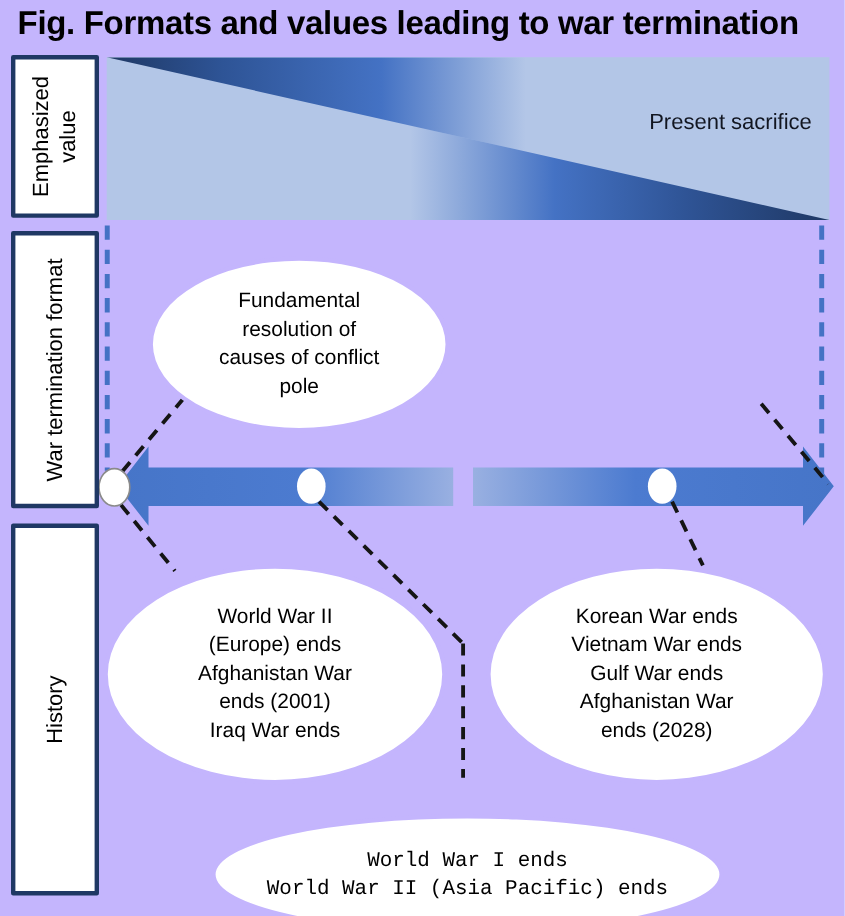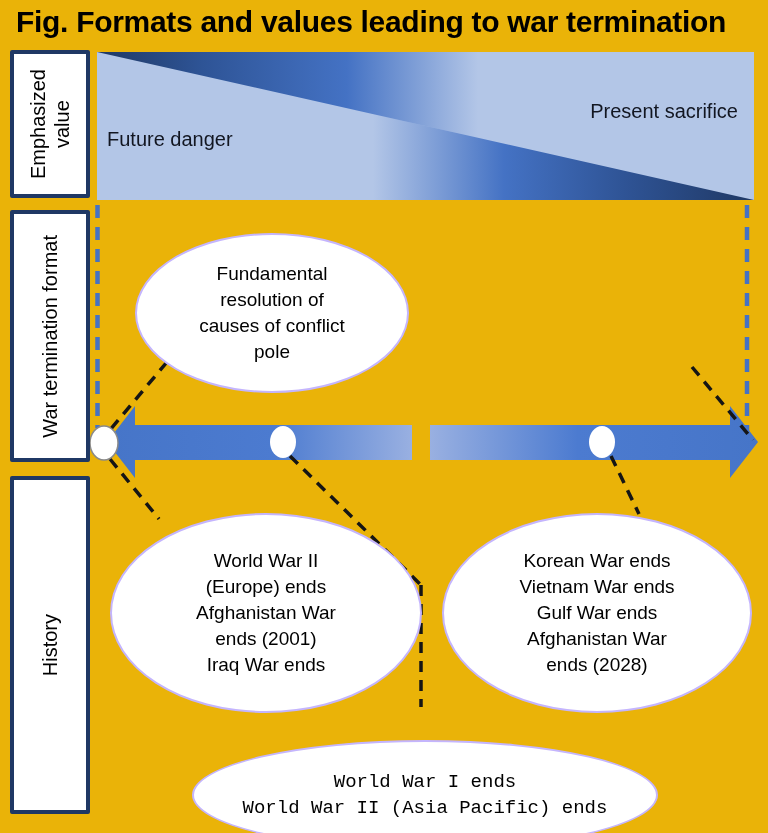--- a/index.html
+++ b/index.html
@@ -1,19 +1,19 @@
 <!DOCTYPE html>
 <html><head>
 <meta charset="utf-8">
 <style>
   html,body { margin:0; padding:0; background:#ffffff; }
   * { box-sizing:border-box; }
   body { font-family:"Liberation Sans", sans-serif; }
   .canvas {
-    position:relative; width:768px; height:833px; background:#eab308;
+    position:relative; width:768px; height:833px; background:#c4b5fd;
     overflow:hidden;
   }
   .title {
     position:absolute; left:16px; top:5px; width:745px;
     font-size:30px; font-weight:bold; color:#000; letter-spacing:-0.3px;
     white-space:nowrap;
   }
   
   .sidebox {
     position:absolute; left:10px; width:80px; background:#fff;
@@ -44,31 +44,31 @@
   }
   .band-label {
     position:absolute; font-size:20px; color:#121621; white-space:nowrap;
   }
   .band-label.left  { left:10px; top:76px; }
   .band-label.right { right:16px; top:48px; }
   
   .overlay { position:absolute; left:0; top:0; z-index:2; }
   
   .bubble {
-    position:absolute; background:#fff; border:2px solid #c4b5fd;
+    position:absolute; background:#fff; border:4px solid #c4b5fd;
     border-radius:50%; z-index:3;
     display:flex; align-items:center; justify-content:center;
   }
   .bubble span {
     white-space:pre-line; text-align:center; font-size:19px;
     line-height:26px; color:#000;
   }
   .bub-fundamental { left:135px; top:233px; width:274px; height:160px; }
   .bub-compromise  { left:455px; top:236px; width:278px; height:156px; }
-  .bub-hist-left   { left:110px;  top:513px; width:312px; height:200px; }
+  .bub-hist-left   { left:94px;  top:513px; width:312px; height:200px; }
   .bub-hist-right  { left:442px; top:513px; width:310px; height:200px; }
   .bub-hist-center { left:192px; top:740px; width:466px; height:110px;font-family:Liberation Mono, monospace; }
 </style>
 </head>
 <body>
 
 <div class="canvas">
 
   <div class="title">Fig. Formats and values leading to war termination</div>
 
@@ -79,21 +79,20 @@
   <div class="sidebox box-format">
     <span class="vtext">War termination format</span>
   </div>
   <div class="sidebox box-hist">
     <span class="vtext">History</span>
   </div>
 
   <div class="band">
     <div class="tri tri-top"></div>
     <div class="tri tri-bottom"></div>
-    <div class="band-label left">Future danger</div>
     <div class="band-label right">Present sacrifice</div>
   </div>
 
   <svg class="overlay" width="768" height="833" viewBox="0 0 768 833">
     <defs>
       <linearGradient id="gl" x1="0" y1="0" x2="1" y2="0">
         <stop offset="0%" stop-color="#4675C8"></stop>
         <stop offset="55%" stop-color="#4C7BD0"></stop>
         <stop offset="100%" stop-color="#99B0E1"></stop>
       </linearGradient>

